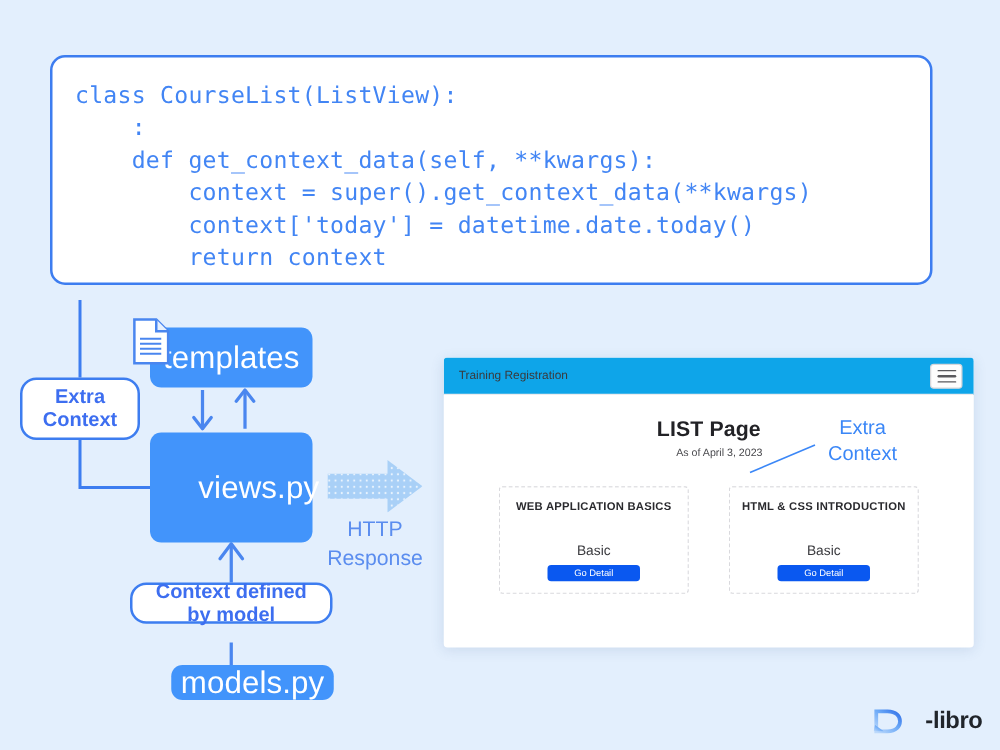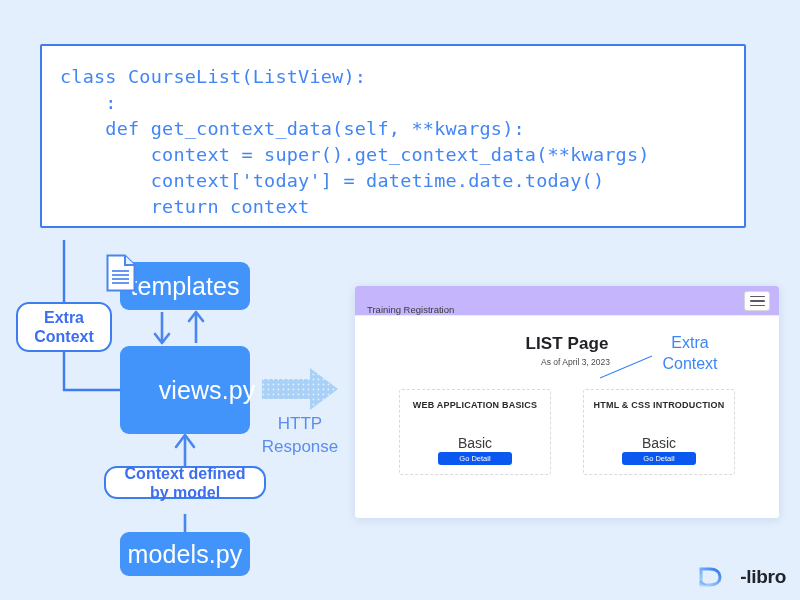--- a/index.html
+++ b/index.html
@@ -22,21 +22,21 @@
 
   
   #code-block {
     position: absolute;
     left: 40px;
     top: 44px;
     width: 706px;
     height: 184px;
     background: #ffffff;
     border: 2px solid #3d7df0;
-    border-radius: 2px;
+    border-radius: 12px;
     padding: 18px 0 0 18px;
   }
   #code-text {
     font-family: "DejaVu Sans Mono", "Liberation Mono", monospace;
     font-size: 18.5px;
     line-height: 26px;
     color: #4285f4;
     white-space: pre;
     letter-spacing: 0.2px;
   }
@@ -71,21 +71,21 @@
     align-items: center;
     justify-content: center;
     text-align: center;
     font-size: 16px;
     font-weight: bold;
     line-height: 19px;
   }
 
   #node-templates { left: 120px; top: 262px; width: 130px; height: 48px; }
   #node-views     { left: 120px; top: 346px; width: 130px; height: 88px; padding-left: 44px; }
-  #node-models    { left: 120px; top: 532px; width: 130px; height: 44px; }
+  #node-models    { left: 137px; top: 532px; width: 130px; height: 28px; }
 
   #pill-extra-context { left: 16px; top: 302px; width: 96px;  height: 50px; }
   #pill-context-model { left: 104px; top: 466px; width: 162px; height: 33px; }
 
   
   #templates-icon {
     position: absolute;
     left: 106px;
     top: 254px;
     width: 30px;
@@ -118,24 +118,24 @@
     top: 286px;
     width: 424px;
     height: 232px;
     background: #ffffff;
     border-radius: 3px;
     box-shadow: 0 2px 10px rgba(60,90,140,.14);
     overflow: hidden;
   }
   #browser-topbar {
     height: 30px;
-    background: #c4b5fd;
+    background: #0ea5e9;
     border-bottom: 1px solid #ececee;
     display: flex;
-    align-items: flex-end;
+    align-items: center;
     padding: 0 10px 0 12px;
     position: relative;
   }
   #browser-title {
     font-size: 9.5px;
     color: #3a3a3c;
   }
   #hamburger-btn {
     position: absolute;
     right: 9px;
@@ -212,21 +212,21 @@
     font-size: 9px;
     font-weight: bold;
     color: #2a2a2e;
     line-height: 12px;
     letter-spacing: .2px;
   }
   .card-level {
     position: absolute;
     left: 0; right: 0;
     top: 45px;
-    font-size: 14px;
+    font-size: 11px;
     color: #3a3a3e;
   }
   .card-btn {
     position: absolute;
     left: 50%;
     transform: translateX(-50%);
     bottom: 9px;
     width: 74px;
     height: 13px;
     background: #0a58f0;

